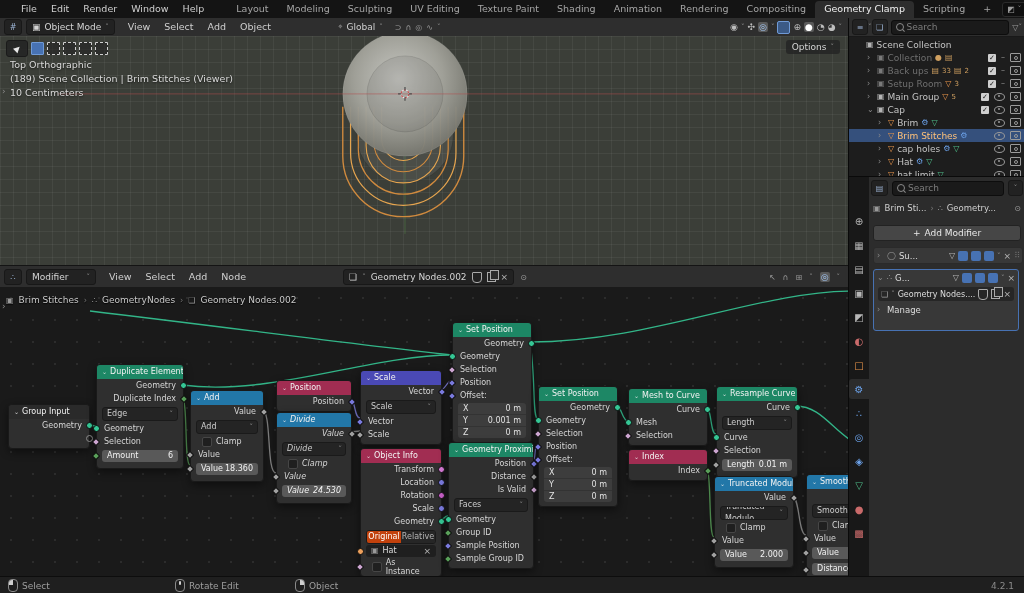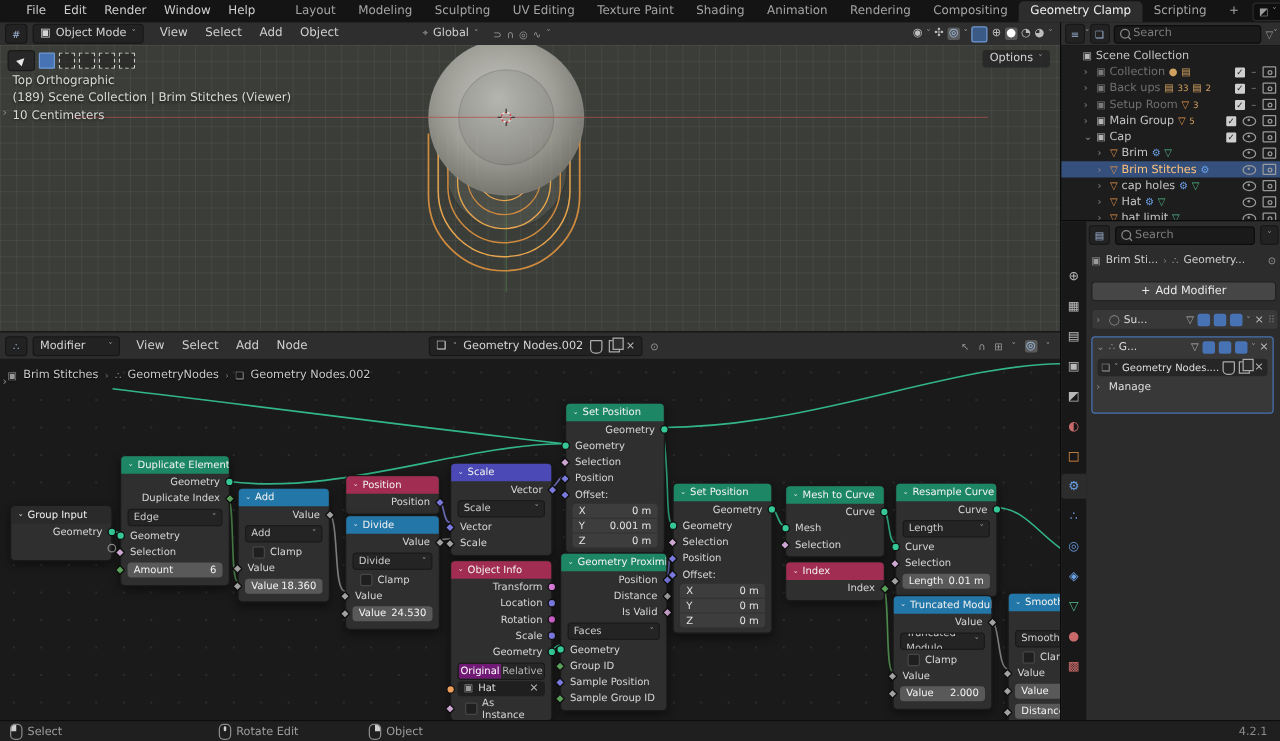--- a/index.html
+++ b/index.html
@@ -62,21 +62,21 @@
   .nfield{height:12px;margin-top:1.5px;background:#595959;border-radius:3px;line-height:12px;display:flex;justify-content:space-between;padding:0 5px;color:#f2f2f2;overflow:hidden;}
   .nfield.objf{background:#1f1f1f;color:#ddd;justify-content:flex-start;gap:4px;}
   .vecstack{margin:1px 5px;}
   .vecstack .vrow{height:11px;background:#3d3d3d;line-height:11px;display:flex;justify-content:space-between;padding:0 5px;color:#e2e2e2;border-bottom:1px solid #333;}
   .vecstack .vrow:first-child{border-radius:3px 3px 0 0;}
   .vecstack .vrow:last-child{border-radius:0 0 3px 3px;border-bottom:none;}
   .ncheck{display:flex;align-items:center;gap:4px;padding:0 11px;height:13px;position:relative;}
   .cbox{width:8px;height:8px;background:#1f1f1f;border:1px solid #464646;border-radius:2px;}
   .ntoggle{display:flex;margin:1.5px 5px;height:12px;border-radius:3px;overflow:hidden;border:1px solid #1a1a1a;}
   .ntoggle span{flex:1;text-align:center;line-height:12px;background:#262626;color:#b5b5b5;}
-  .ntoggle span.on{background:#701a75;color:#fff;}
+  .ntoggle span.on{background:#c2410c;color:#fff;}
   .edge-chev{color:#8a8a8a;font-size:9px;}
   
   .right-panel{left:848px;top:18px;width:176px;height:558px;background:#1d1d1d;border-left:1px solid #0a0a0a;}
   .outliner-hdr{left:0;top:0;width:176px;height:18px;}
   .searchbox{display:flex;align-items:center;gap:3px;background:#1a1a1a;border:1px solid #0d0d0d;border-radius:3px;height:13px;padding:0 4px;color:#7c7c7c;font-size:9px;flex:1;min-width:0;}
   .mag{width:6px;height:6px;border:1px solid #8a8a8a;border-radius:50%;position:relative;flex:none;}
   .mag::after{content:"";position:absolute;width:3px;height:1px;background:#8a8a8a;left:5px;top:6px;transform:rotate(45deg);}
   .ol-rows{position:absolute;left:0;top:20px;width:176px;height:138px;overflow:hidden;}
   .ol-row{position:relative;height:13px;display:flex;align-items:center;gap:3px;font-size:9px;color:#c4c4c4;padding-left:4px;}
   .ol-row.dim{color:#6f6f6f;}
@@ -360,21 +360,21 @@
           <div style="height: 3px;"></div>
         </div>
         <div class="node" style="left: 276px; top: 93px; width: 74px;">
           <div class="nhead" style="background: rgb(161, 45, 82);">
             <span class="hc">⌄</span>
             <span>Position</span>
           </div>
           <div class="nrow out">Position<span class="sock r d" style="background: rgb(122, 122, 222);"></span></div>
           <div style="height: 3px;"></div>
         </div>
-        <div class="node" style="left: 276px; top: 125px; width: 74px;">
+        <div class="node" style="left: 276px; top: 125px; width: 74px; font-style: italic;">
           <div class="nhead" style="background: rgb(34, 119, 168);">
             <span class="hc">⌄</span>
             <span>Divide</span>
           </div>
           <div class="nrow out">Value<span class="sock r d" style="background: rgb(161, 161, 161);"></span></div>
           <div class="nselect">
             <span>Divide</span>
             <span class="caret">˅</span>
           </div>
           <div class="ncheck">

